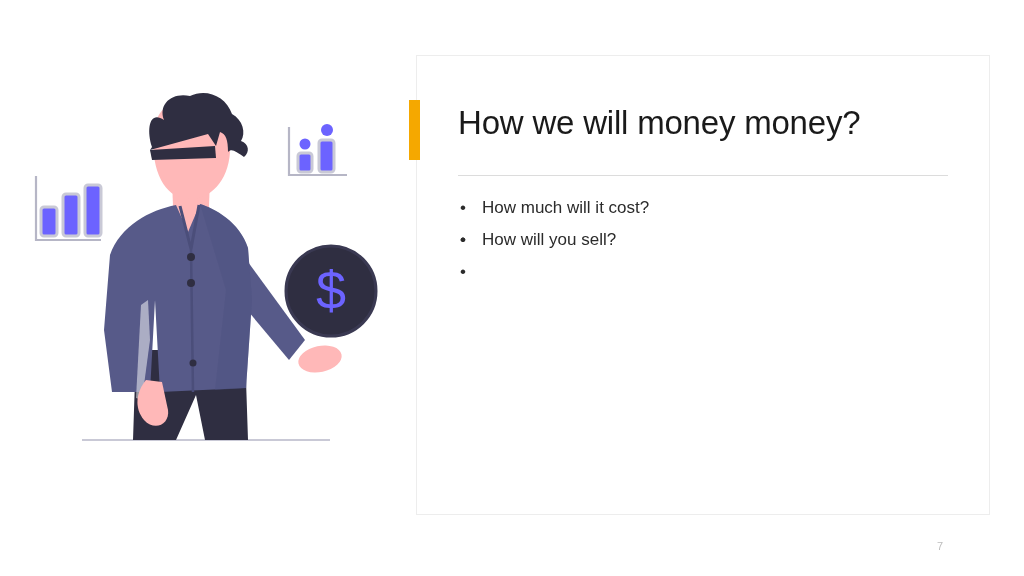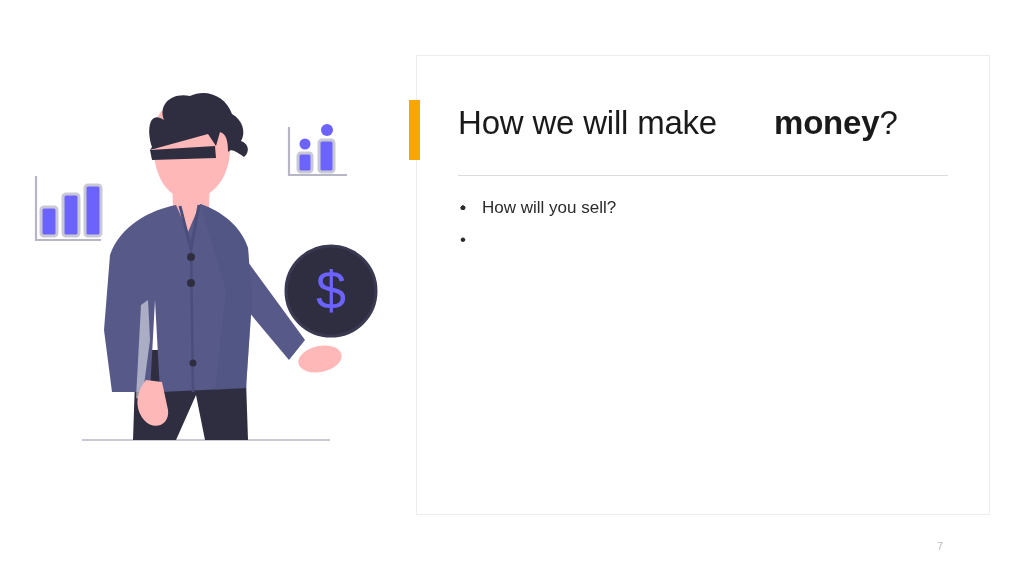--- a/index.html
+++ b/index.html
@@ -56,22 +56,21 @@
     left: 458px;
     top: 103px;
     font-size: 33px;
     font-weight: 400;
     color: #1a1a1a;
     letter-spacing: -0.2px;
     white-space: nowrap;
     line-height: 1.2;
   }
   .title .bold {
-    font-weight: 700;
-    margin-left: 48px;
+    font-weight: 400;
   }
 
   .divider {
     position: absolute;
     left: 458px;
     top: 175px;
     width: 490px;
     height: 1px;
     background: #dcdcdc;
   }
@@ -199,27 +198,28 @@
                  L 150 150 Z" fill="#2f2e41"></path>
         <path d="M150 150 L215 146 L216 158 L152 160 Z" fill="#2f2e41"></path>
       </g>
     </svg>
   </div>
 
   <div class="content-panel"></div>
 
   <div class="accent-bar"></div>
 
-  <div class="title"><span>How we will make </span><span class="bold">money</span><span>?</span></div>
+  <div class="title"><span>How we will money </span><span class="bold">money</span><span>?</span></div>
 
   <div class="divider"></div>
 
   <ul class="bullets">
     <li>
       <span class="dot">•</span>
+      <span>How much will it cost?</span>
     </li>
     <li>
       <span class="dot">•</span>
     </li>
     <li>
       <span class="dot">•</span>
       <span>How will you sell?</span>
     </li>
     <li>
       <span class="dot">•</span>

